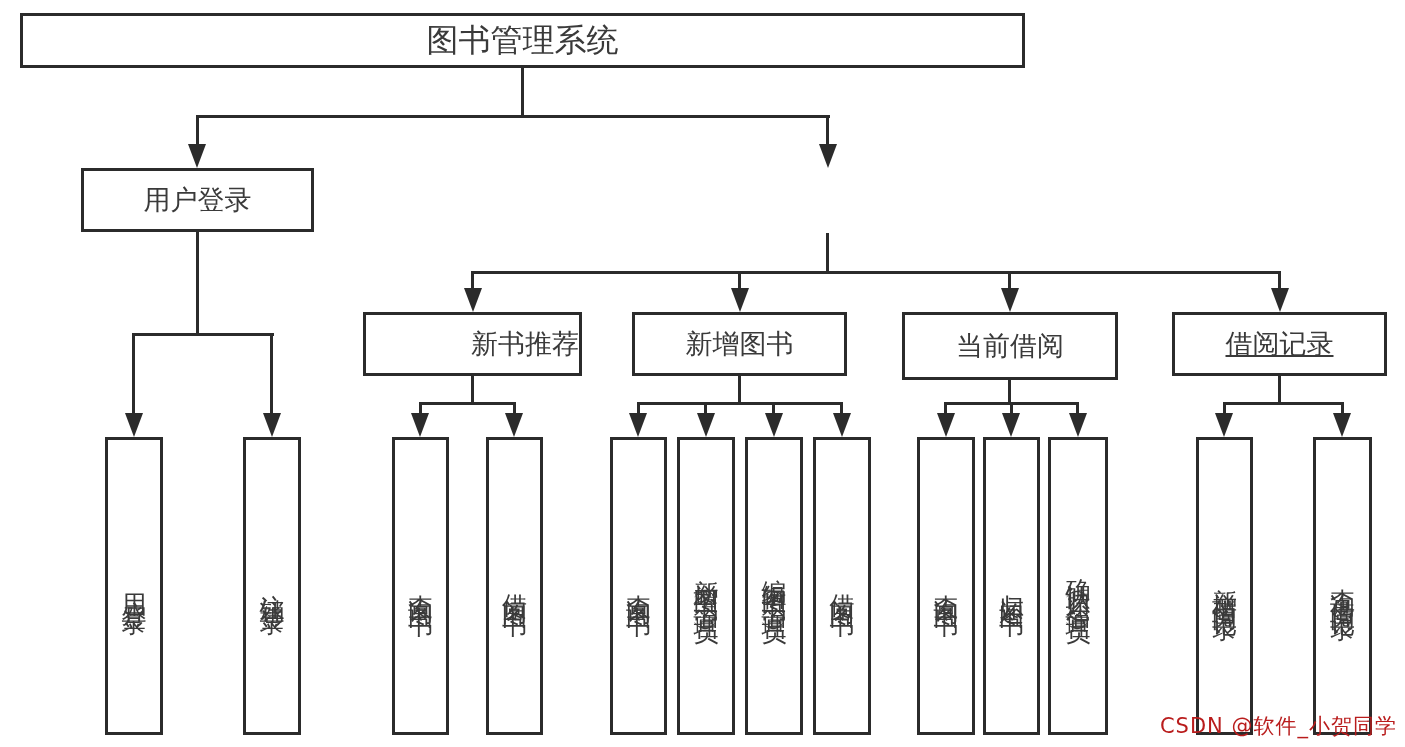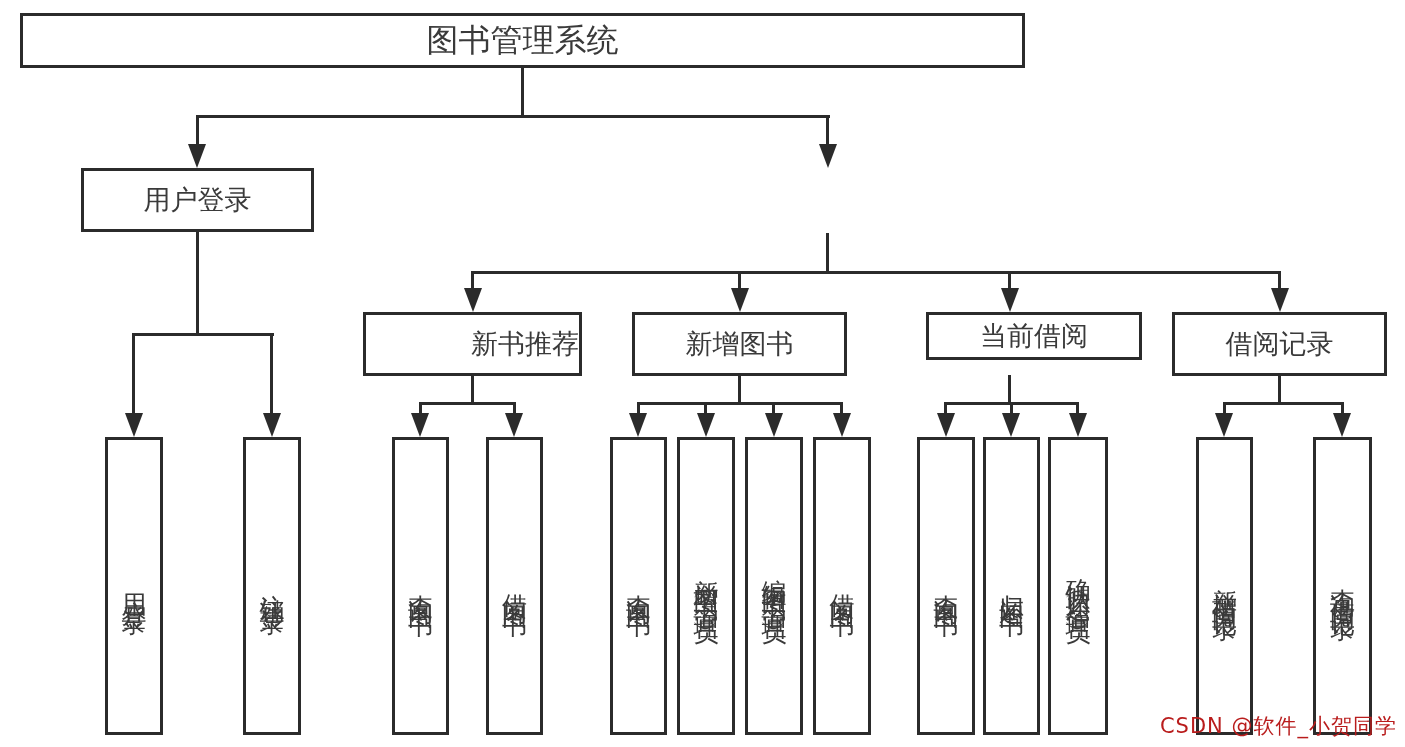--- a/index.html
+++ b/index.html
@@ -114,24 +114,24 @@
   <div class="box" style="left:81px;top:168px;width:233px;height:64px;">
     <span class="hlabel">用户登录</span>
   </div>
 
   <div class="box" style="left:363px;top:312px;width:219px;height:64px;justify-content:flex-end;">
     <span class="hlabel">新书推荐</span>
   </div>
   <div class="box" style="left:632px;top:312px;width:215px;height:64px;">
     <span class="hlabel">新增图书</span>
   </div>
-  <div class="box" style="left:926px;top:312px;width:216px;height:48px;">
+  <div class="box" style="left:902px;top:312px;width:216px;height:68px;">
     <span class="hlabel">当前借阅</span>
   </div>
-  <div class="box" style="left:1172px;top:312px;width:215px;height:64px;">
+  <div class="box" style="left:1172px;top:312px;width:215px;height:64px;text-decoration:underline;">
     <span class="hlabel">借阅记录</span>
   </div>
 
   <div class="box" style="left:105px;top:437px;width:58px;height:298px;">
     <span class="vtext">用户登录</span>
   </div>
   <div class="box" style="left:243px;top:437px;width:58px;height:298px;">
     <span class="vtext">注销登录</span>
   </div>
 

